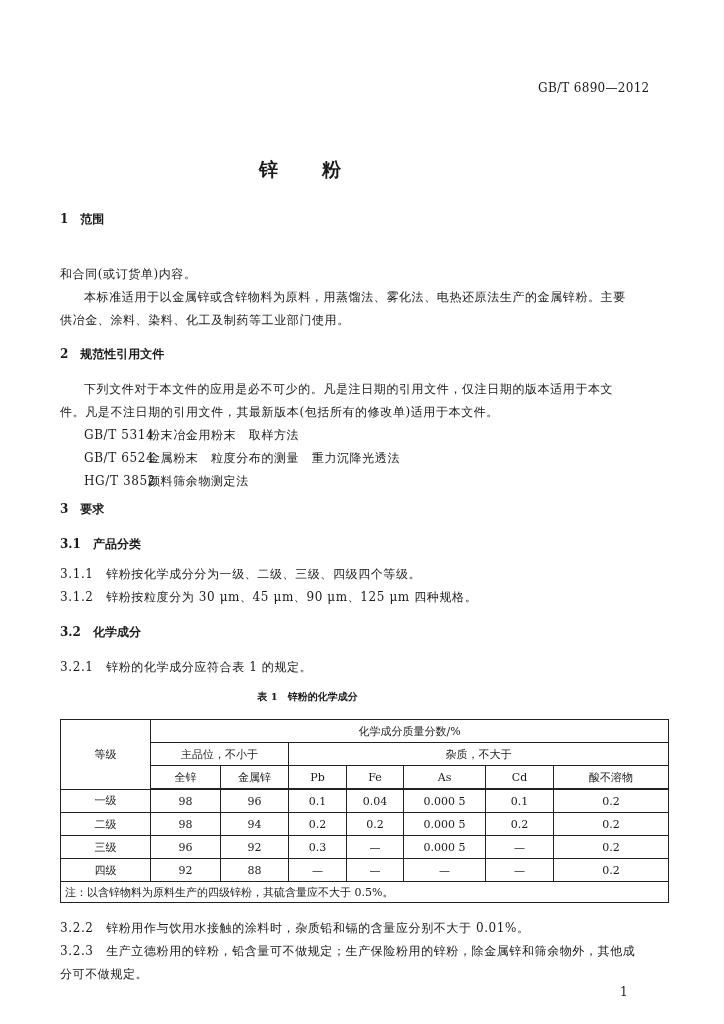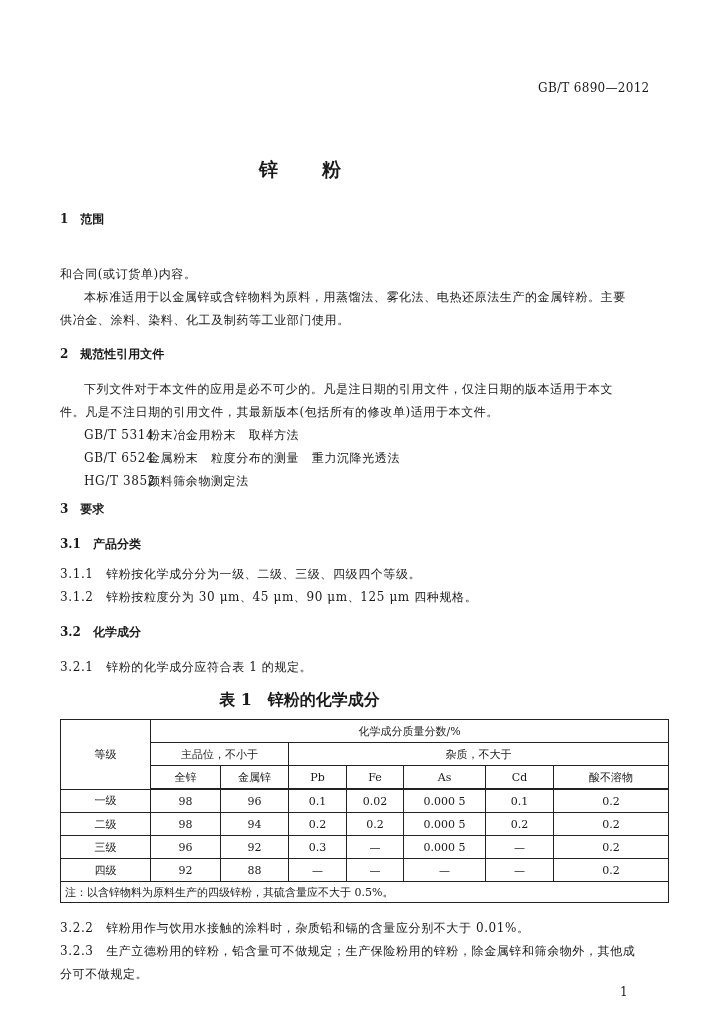--- a/index.html
+++ b/index.html
@@ -6,21 +6,21 @@
   body { width: 724px; height: 1024px; position: relative; overflow: hidden;
          font-family: "DejaVu Serif", "Liberation Serif", serif; color: #1a1a1a; }
   .abs { position: absolute; white-space: nowrap; }
   .std-no { left: 538px; top: 81px; font-size: 12px; letter-spacing: 0.3px; }
   .title { left: 0; width: 600px; top: 146px; text-align: center; font-size: 19px; font-weight: bold; letter-spacing: 0; margin-top: 11px; }
   .title span { display: inline-block; margin: 0 22px; }
   .h { font-size: 12px; font-weight: bold; }
   .p { font-size: 12px; letter-spacing: 0.6px; }
   .ind { padding-left: 24px; }
   .ref-code { display: inline-block; width: 64px; }
-  .cap { left: 0; width: 599px; text-align: center; top: 690px; font-size: 16px; font-weight: bold; }
+  .cap { left: 0; width: 599px; text-align: center; top: 690px; font-size: 10px; font-weight: bold; padding-left: 8px; }
   table.t1 { position: absolute; left: 60px; top: 719px; width: 608px; border-collapse: collapse;
              font-size: 11px; table-layout: fixed; }
   table.t1 td { border: 1px solid #222; text-align: center; height: 22px; padding: 0; }
   table.t1 .thick-b td { border-bottom: 2px solid #222; margin-top: 24px; }
   table.t1 td.note { text-align: left; padding-left: 4px; font-size: 11px; height: 20px; }
   .page-no { left: 620px; top: 985px; font-size: 12px; }
 </style>
 </head>
 <body>
 
@@ -79,21 +79,21 @@
     <td>Fe</td>
     <td>As</td>
     <td>Cd</td>
     <td>酸不溶物</td>
   </tr>
   <tr>
     <td>一级</td>
     <td>98</td>
     <td>96</td>
     <td>0.1</td>
-    <td>0.02</td>
+    <td>0.04</td>
     <td>0.000 5</td>
     <td>0.1</td>
     <td>0.2</td>
   </tr>
   <tr>
     <td>二级</td>
     <td>98</td>
     <td>94</td>
     <td>0.2</td>
     <td>0.2</td>

